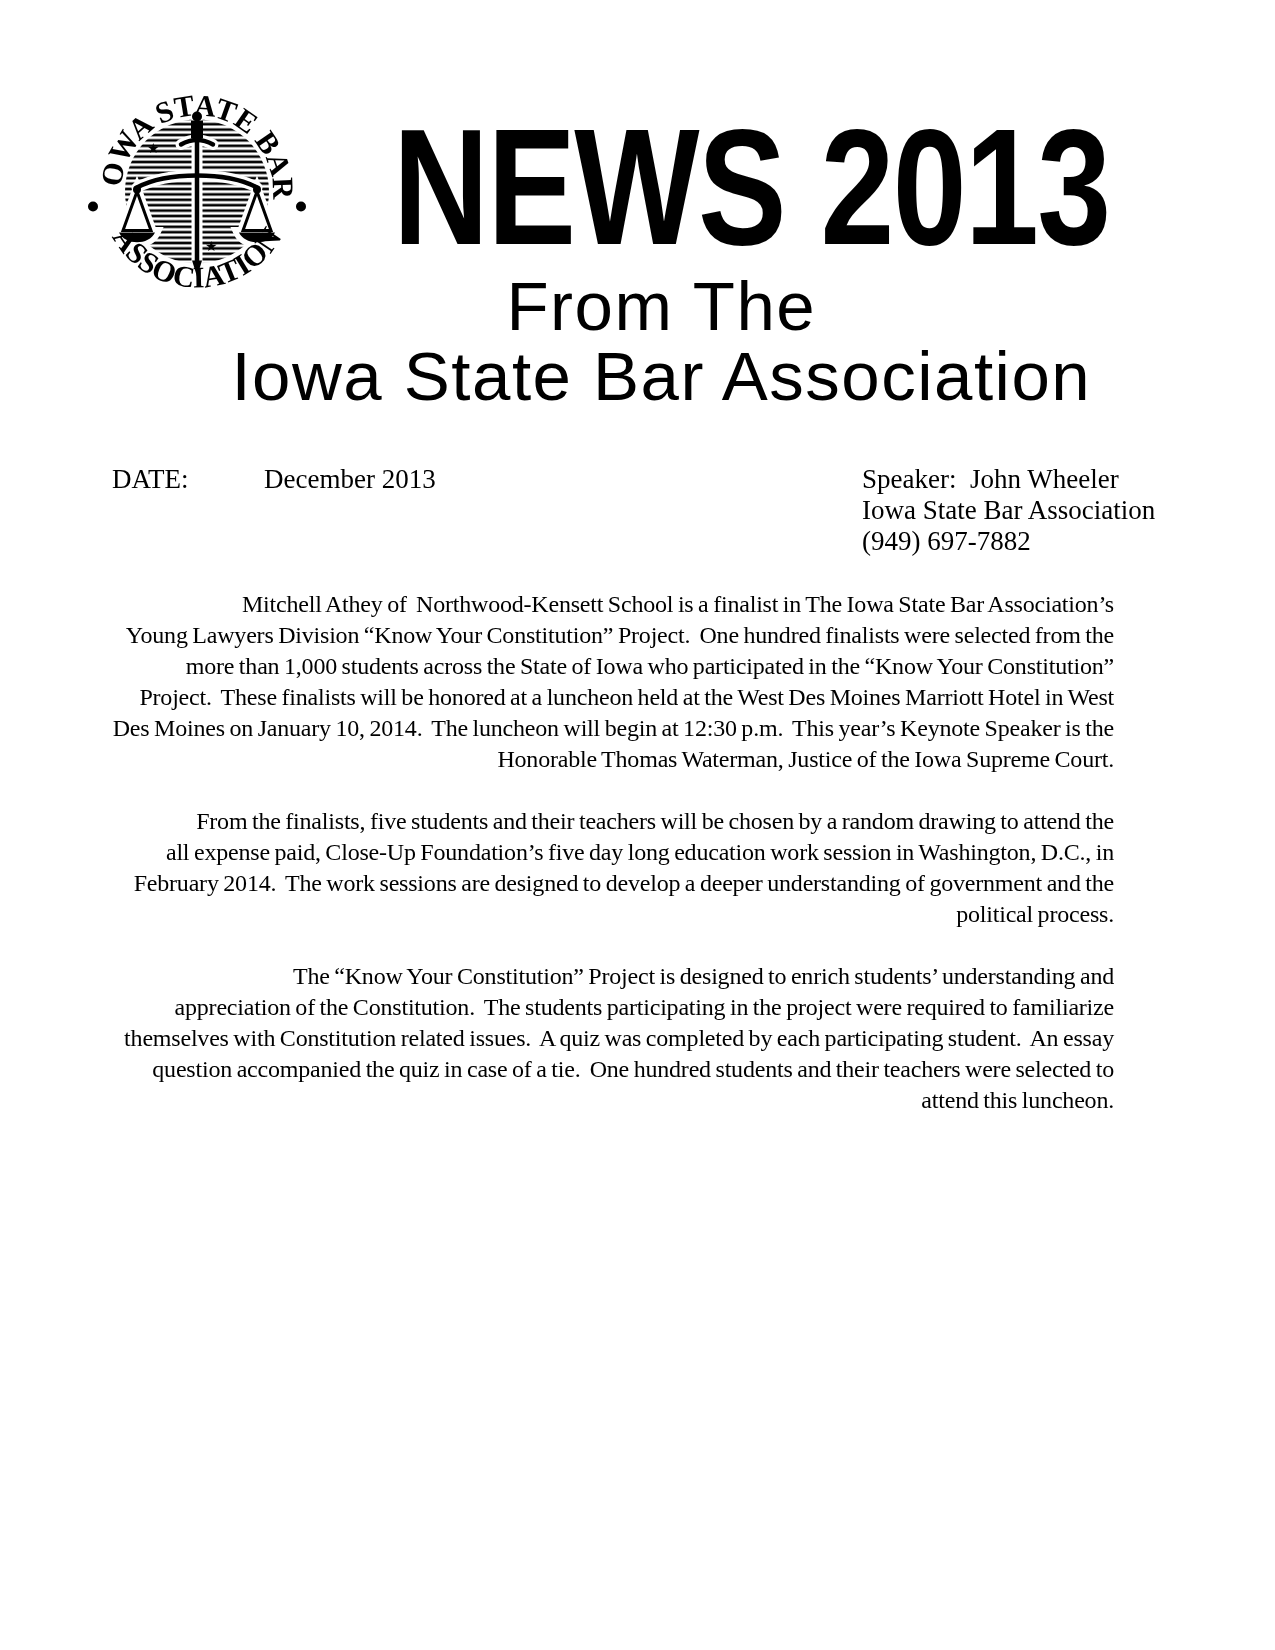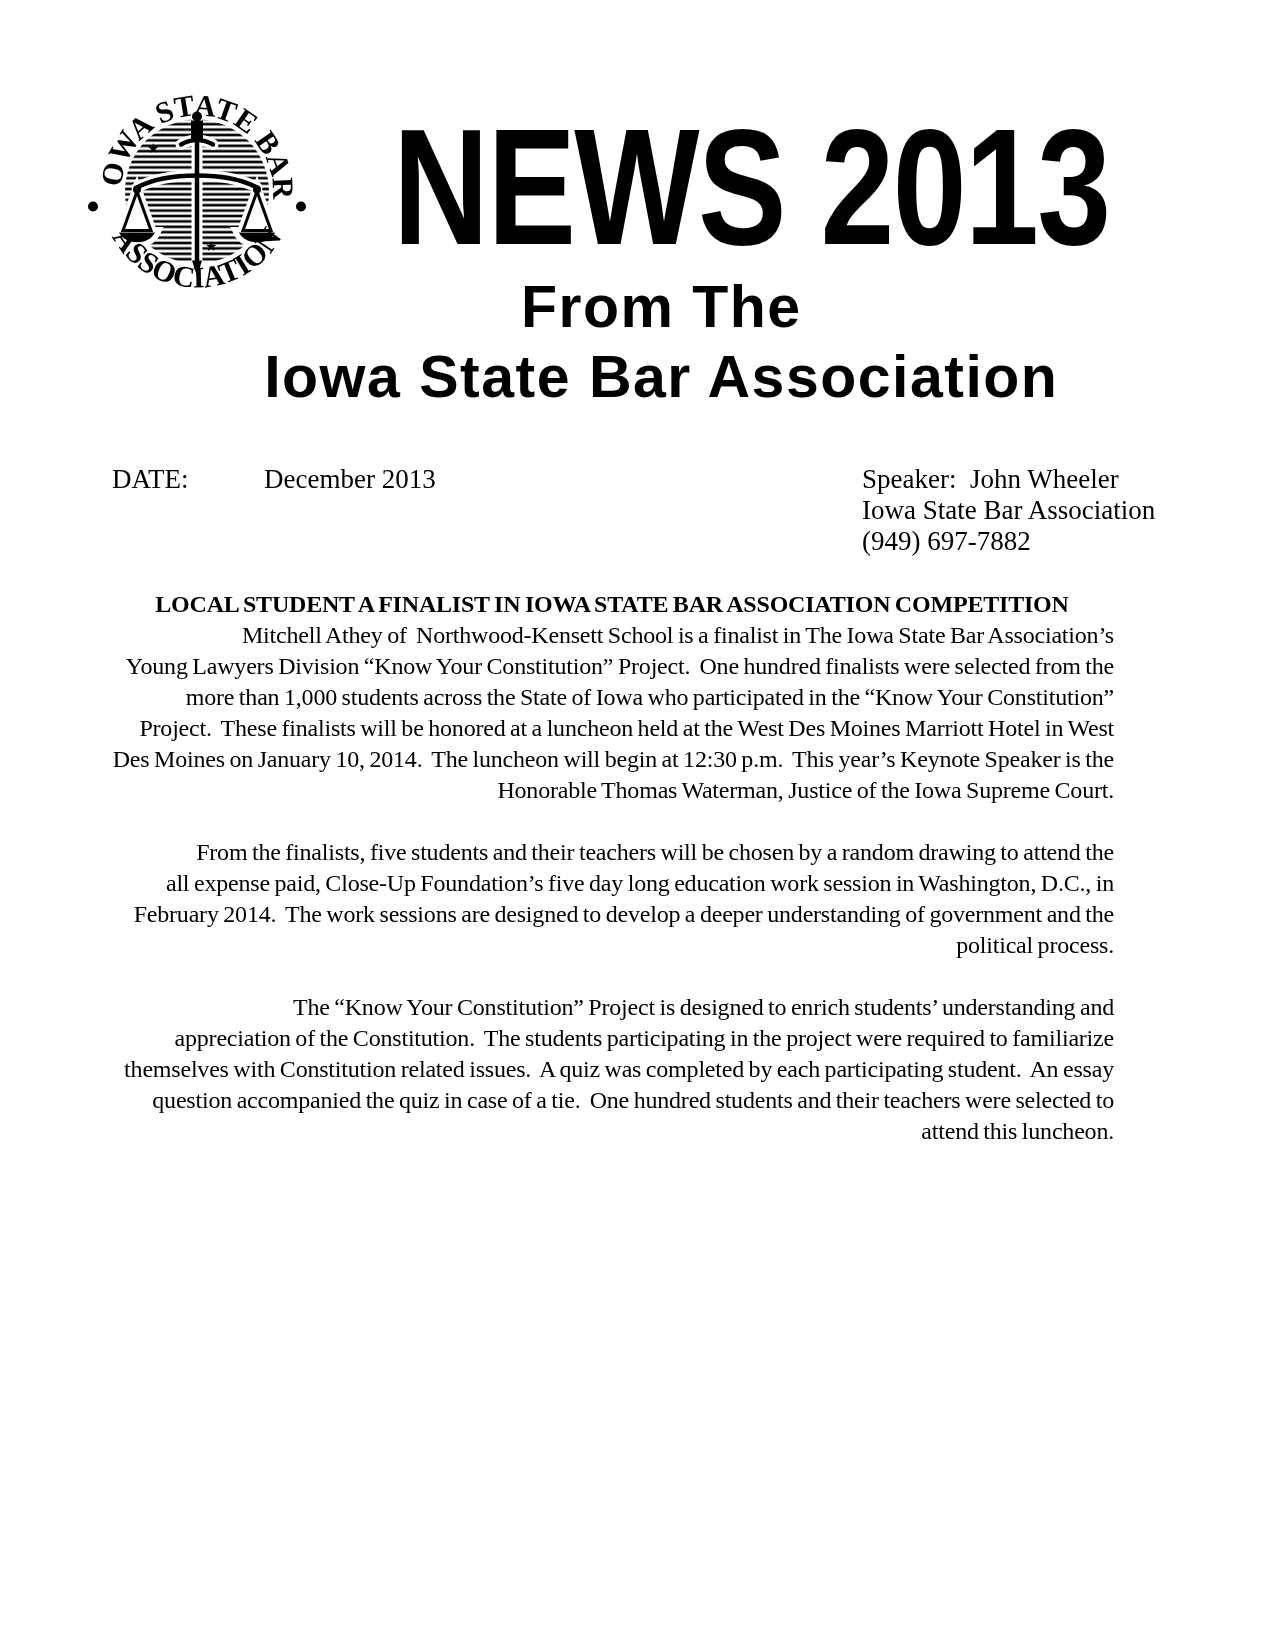--- a/index.html
+++ b/index.html
@@ -40,23 +40,23 @@
     font-size: 166px;
     font-weight: bold;
     line-height: 1;
     letter-spacing: -2px;
     display: inline-block;
     transform: scaleX(0.80);
     transform-origin: 100% 50%;
   }
   .masthead-sub {
     margin-top: 2px;
-    font-size: 59px;
+    font-size: 69px;
     line-height: 70px;
-    font-weight: bold;
+    font-weight: normal;
     letter-spacing: 1.5px;
   }
 
   
   .meta {
     position: absolute;
     top: 464px;
     left: 112px;
     right: 113px;
     font-size: 27px;
@@ -169,19 +169,18 @@
       <span class="label">DATE:</span><span>December 2013</span>
     </div>
     <div class="contact-block">
       <div class="prewrap">Speaker:  John Wheeler</div>
       <div>Iowa State Bar Association</div>
       <div>(949) 697-7882</div>
     </div>
   </div>
 
   <div class="article">
-    <div class="headline">LOCAL STUDENT A FINALIST IN IOWA STATE BAR ASSOCIATION COMPETITION</div>
     <p class="prewrap">Mitchell Athey of  Northwood-Kensett School is a finalist in The Iowa State Bar Association’s Young Lawyers Division “Know Your Constitution” Project.  One hundred finalists were selected from the more than 1,000 students across the State of Iowa who participated in the “Know Your Constitution” Project.  These finalists will be honored at a luncheon held at the West Des Moines Marriott Hotel in West Des Moines on January 10, 2014.  The luncheon will begin at 12:30 p.m.  This year’s Keynote Speaker is the Honorable Thomas Waterman, Justice of the Iowa Supreme Court.</p>
     <p class="prewrap">From the finalists, five students and their teachers will be chosen by a random drawing to attend the all expense paid, Close-Up Foundation’s five day long education work session in Washington, D.C., in February 2014.  The work sessions are designed to develop a deeper understanding of government and the political process.</p>
     <p class="prewrap">The “Know Your Constitution” Project is designed to enrich students’ understanding and appreciation of the Constitution.  The students participating in the project were required to familiarize themselves with Constitution related issues.  A quiz was completed by each participating student.  An essay question accompanied the quiz in case of a tie.  One hundred students and their teachers were selected to attend this luncheon.</p>
   </div>
 
 </div>
 
 </body></html>

